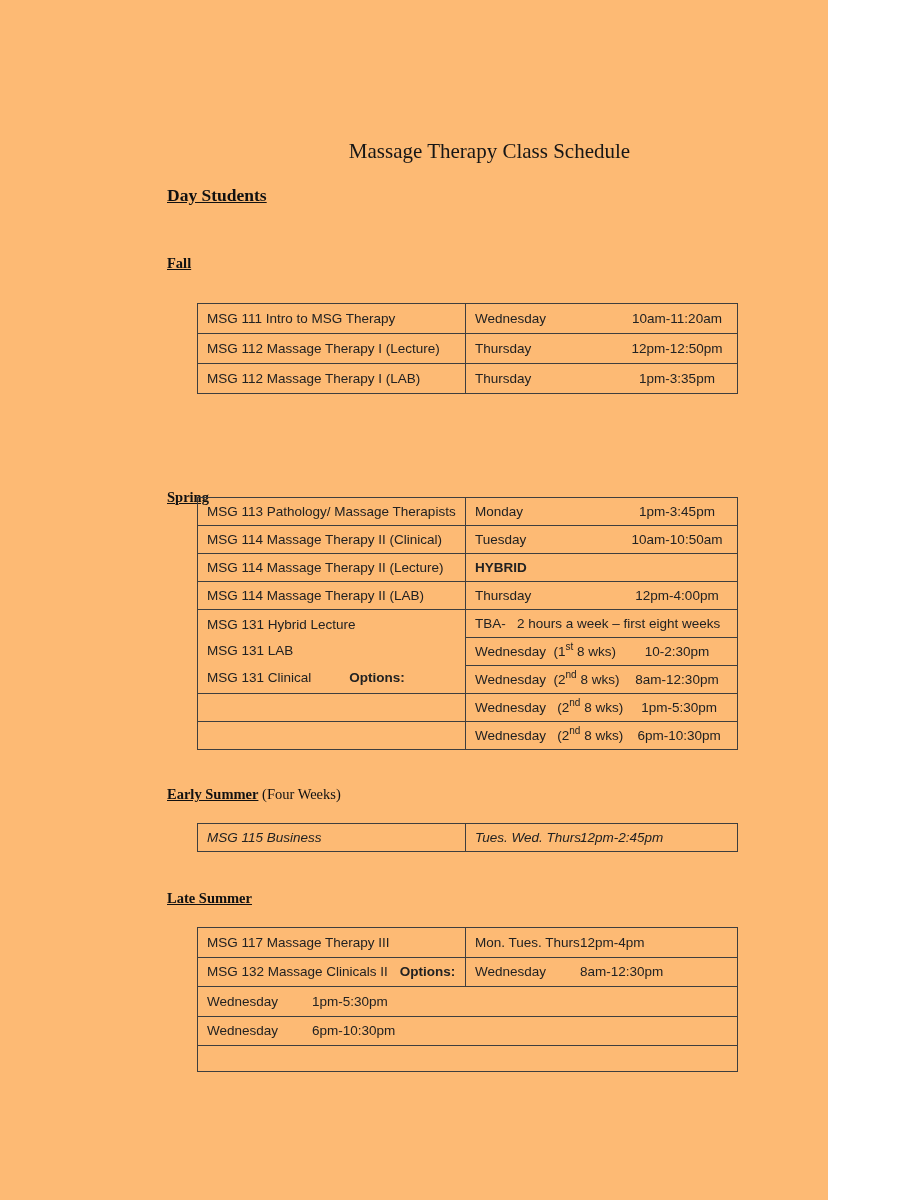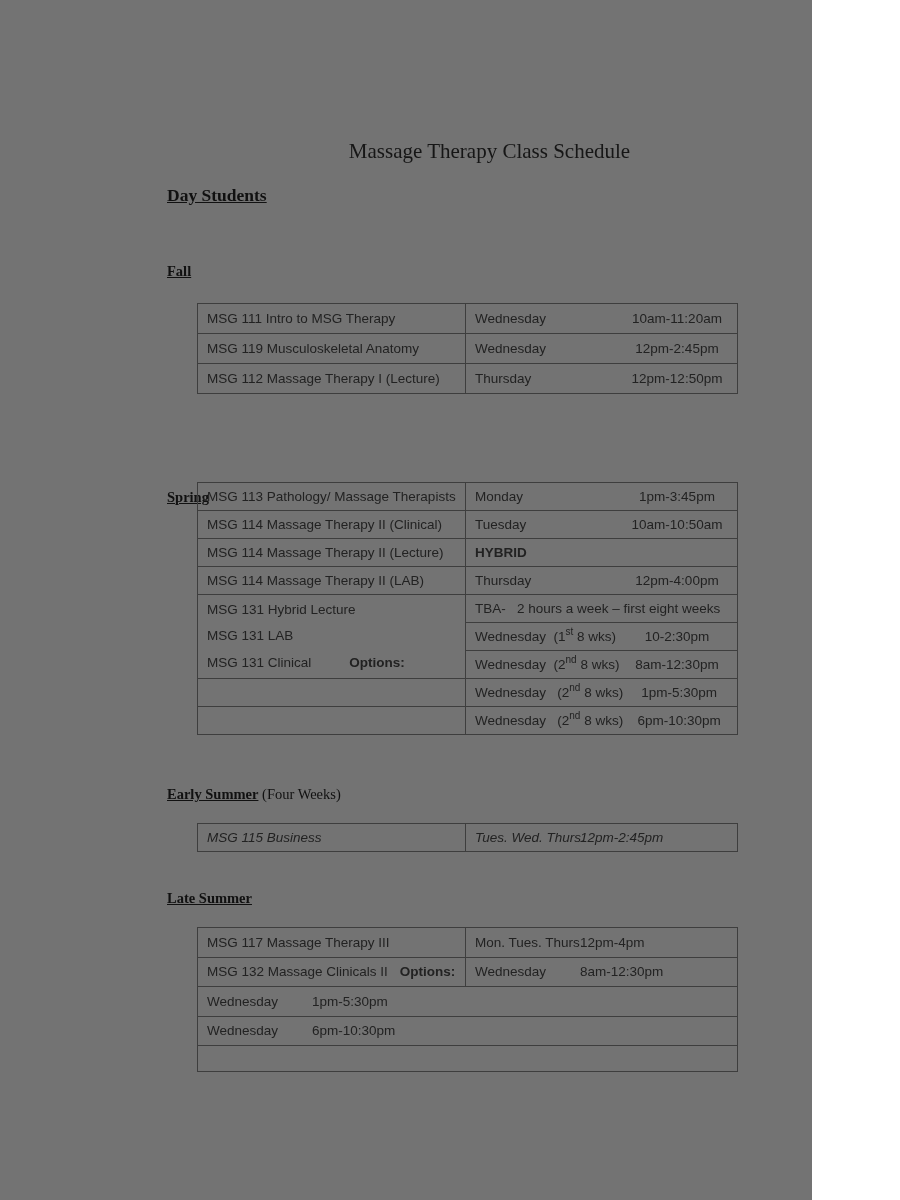--- a/index.html
+++ b/index.html
@@ -1,52 +1,53 @@
 <!DOCTYPE html>
 <html><head>
 <meta charset="utf-8">
 <style>
   html,body { margin:0; padding:0; background:#ffffff; }
   .page {
     position:relative;
     width:812px; height:1200px;
-    background:#737373;
+    background:#fdba74;
     font-family:"Liberation Serif", serif;
     color:#1c1c1c;
     overflow:hidden;
+    padding-left:16px;
   }
   .doc-title {
     position:absolute; top:139px; left:167px; width:645px;
     text-align:center;
     font-size:21px; font-weight:400; color:#161616;
   }
   .subtitle {
     position:absolute; top:185px; left:167px;
     font-size:17.5px; font-weight:700; color:#111;
     text-decoration:underline;
   }
   .sec-head {
     position:absolute; left:167px;
     font-size:14.5px; font-weight:700; color:#111;
   }
   .sec-head .u { text-decoration:underline; }
   .sec-head .plain { font-weight:400; text-decoration:none; }
-  #fall-head { top:263px; }
+  #fall-head { top:255px; }
   #spring-head { top:461px;margin-top:28px; }
   #early-head { top:786px; }
   #late-head { top:890px; }
 
   table.sched {
     position:absolute; left:197px;
     width:540px; border-collapse:collapse; table-layout:fixed;
     font-family:"Liberation Sans", sans-serif;
     font-size:13.5px; color:#222;
   }
   #fall-table  { top:303px; }
-  #spring-table{ top:482px; }
+  #spring-table{ top:497px; }
   #early-table { top:823px;font-style:italic; }
   #late-table  { top:927px; }
 
   table.sched td {
     border:1.5px solid #3e3e3e;
     padding:0 4px 0 9px;
     vertical-align:middle;
     height:27px;
     overflow:hidden;
   }
@@ -85,34 +86,34 @@
         <tr>
       <td>MSG 111 Intro to MSG Therapy</td>
       <td class="c2">
             <div class="flexrow">
               <span class="day">Wednesday</span>
               <span class="timeC">10am-11:20am</span>
             </div>
           </td>
     </tr>
     <tr>
-      <td>MSG 119 Musculoskeletal Anatomy</td>
-      <td class="c2">
-            <div class="flexrow">
-              <span class="day">Wednesday</span>
-              <span class="timeC">12pm-2:45pm</span>
-            </div>
-          </td>
-    </tr>
-    <tr>
       <td>MSG 112 Massage Therapy I (Lecture)</td>
       <td class="c2">
             <div class="flexrow">
               <span class="day">Thursday</span>
               <span class="timeC">12pm-12:50pm</span>
+            </div>
+          </td>
+    </tr>
+    <tr>
+      <td>MSG 112 Massage Therapy I (LAB)</td>
+      <td class="c2">
+            <div class="flexrow">
+              <span class="day">Thursday</span>
+              <span class="timeC">1pm-3:35pm</span>
             </div>
           </td>
     </tr>
   </tbody>
     </table>
 
   <div class="sec-head" id="spring-head"><span class="u">Spring</span></div>
   <table class="sched" id="spring-table">
     <colgroup>
         <col style="width:268px">

